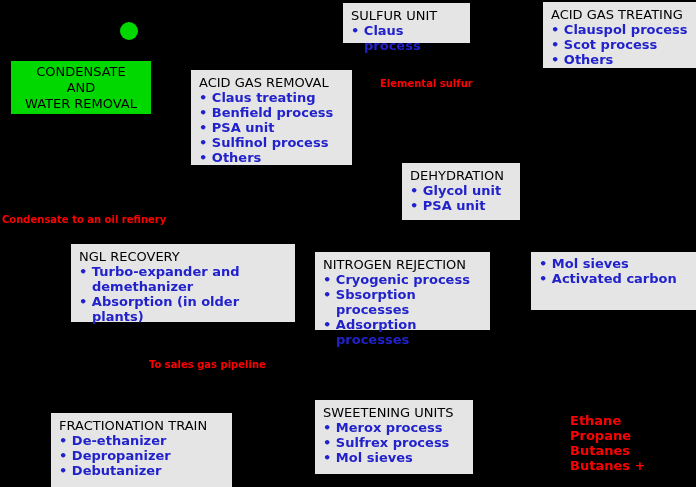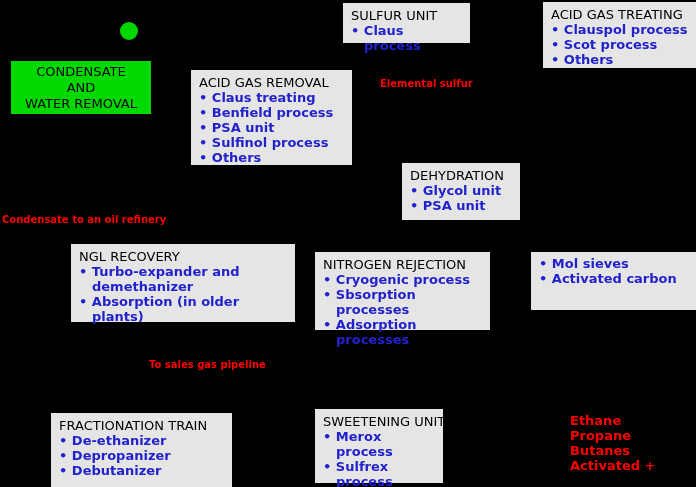--- a/index.html
+++ b/index.html
@@ -43,21 +43,21 @@
 
   
   #box-sulfur-unit        { left: 343px; top: 3px;   width: 127px; height: 40px; }
   #box-tail-gas-treating  { left: 543px; top: 2px;   width: 153px; height: 66px; }
   #box-acid-gas-removal   { left: 191px; top: 70px;  width: 161px; height: 95px; }
   #box-dehydration        { left: 402px; top: 131px; width: 118px; height: 57px; margin-top: 32px; }
   #box-ngl-recovery       { left: 48px;  top: 244px; width: 224px; height: 78px; margin-left: 23px; }
   #box-nitrogen-rejection { left: 315px; top: 252px; width: 175px; height: 78px; }
   #box-mercury-removal    { left: 531px; top: 252px; width: 165px; height: 58px; }
   #box-fractionation-train{ left: 51px;  top: 413px; width: 181px; height: 74px; }
-  #box-sweetening-units   { left: 315px; top: 409px; width: 128px; height: 74px; }
+  #box-sweetening-units   { left: 315px; top: 400px; width: 158px; height: 74px; }
 
   
   #condensate-box {
     position: absolute;
     left: 11px; top: 61px; width: 140px; height: 53px;
     background: #00d800;
     display: flex; align-items: center; justify-content: center;
     box-sizing: border-box;
   }
   #condensate-box ul {
@@ -190,16 +190,16 @@
   <div class="stream-label" id="label-elemental-sulfur">Elemental sulfur</div>
 
   <div class="stream-label" id="label-condensate-to-refinery">Condensate to an oil refinery</div>
 
   <div class="stream-label" id="label-to-sales-gas-pipeline">To sales gas pipeline</div>
 
   <ul id="products-list">
       <li>Ethane</li>
       <li>Propane</li>
       <li>Butanes</li>
-      <li>Activated +</li>
+      <li>Butanes +</li>
     </ul>
 
 </div>
 
 </body></html>

